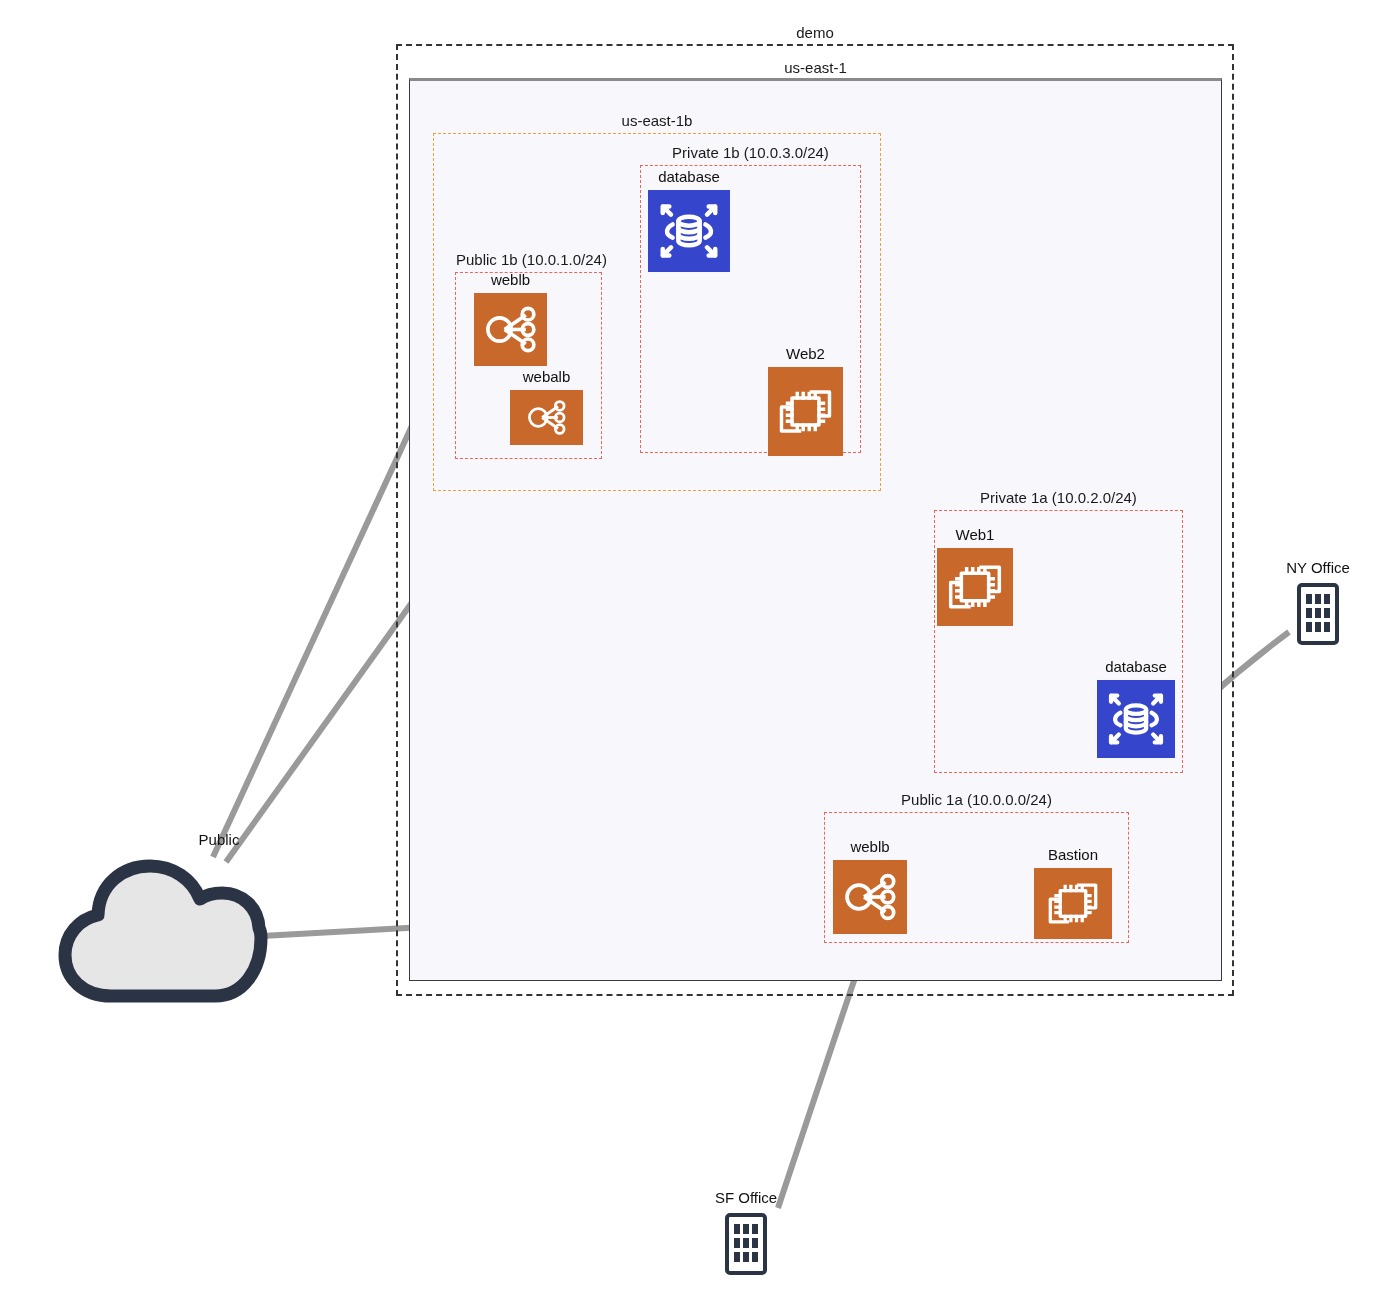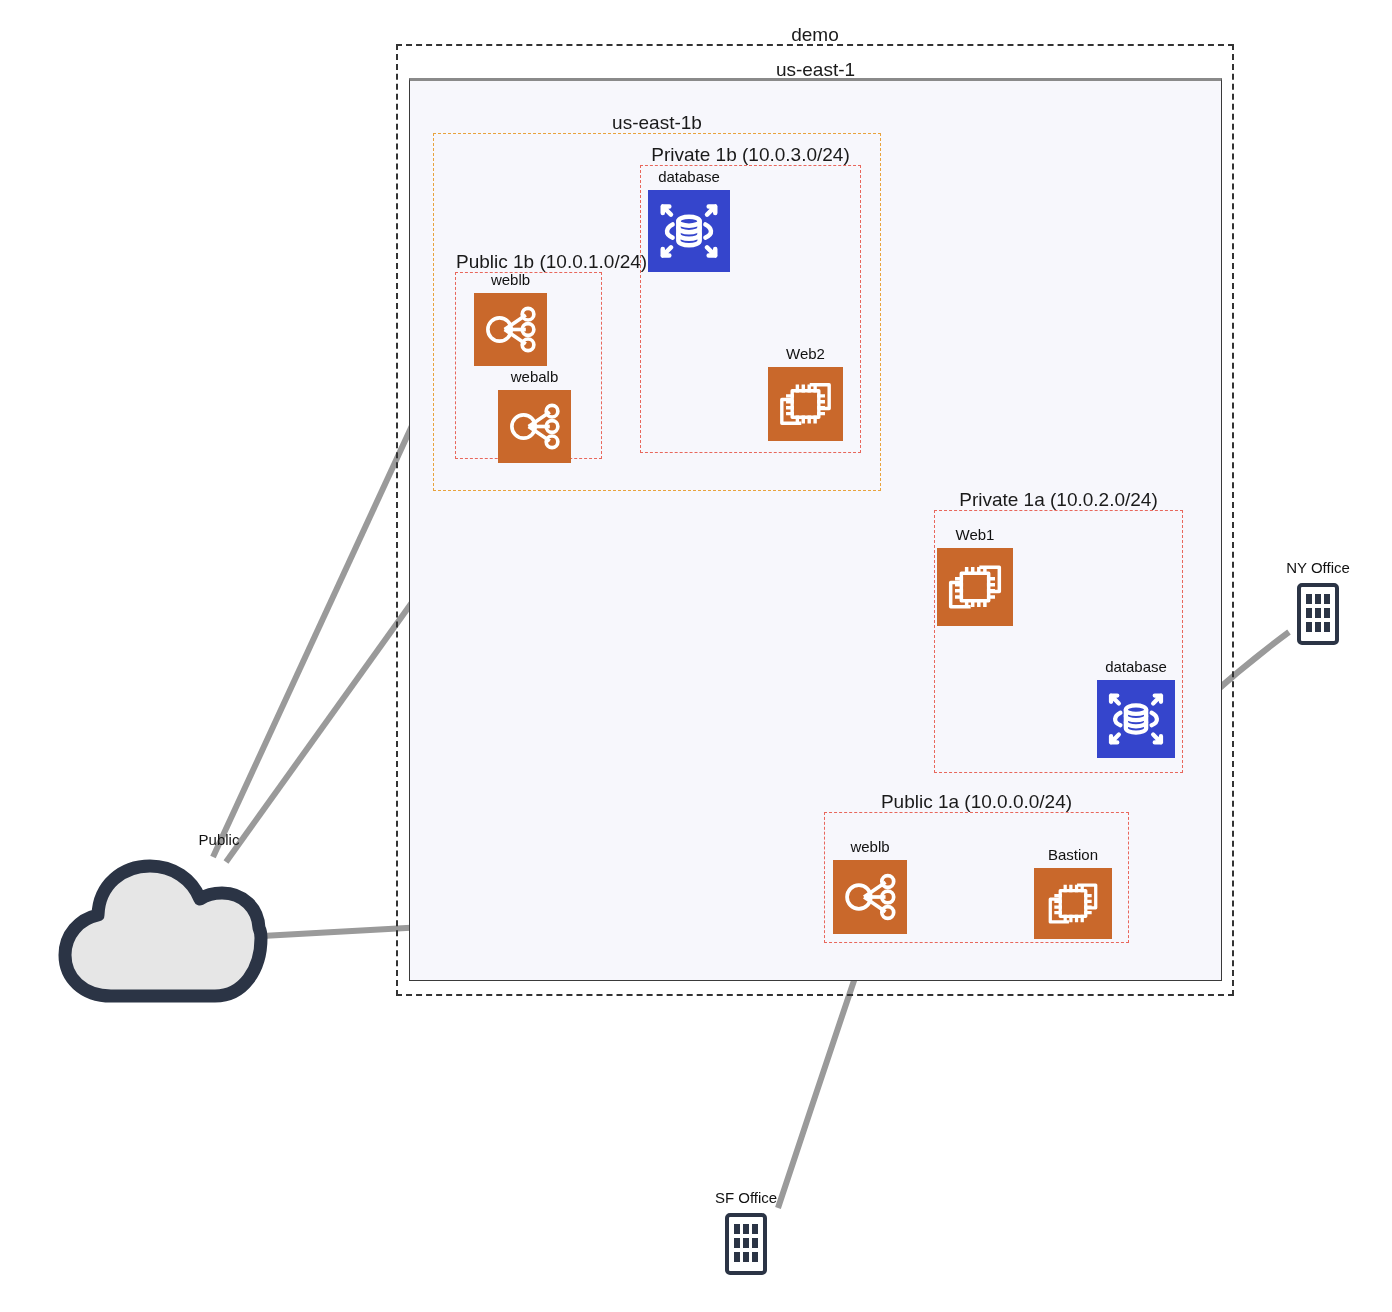--- a/index.html
+++ b/index.html
@@ -29,21 +29,21 @@
   
   .cbox {
     position: absolute;
     box-sizing: border-box;
   }
   .cbox > .clabel {
     position: absolute;
     left: 0;
     width: 100%;
     text-align: center;
-    font-size: 19px;
+    font-size: 15px;
     color: #1a1a1a;
     white-space: nowrap;
     line-height: 1;
   }
   .box-demo {
     border: 2px dashed #333333;
     background: transparent;
   }
   .box-demo > .clabel { top: -21px; }
   .box-region {
@@ -208,37 +208,37 @@
         <line x1="42" y1="50" x2="71" y2="50"></line>
         <line x1="42" y1="50" x2="71" y2="70"></line>
         <circle cx="35" cy="50" r="16"></circle>
         <circle cx="74" cy="29" r="8"></circle>
         <circle cx="74" cy="50" r="8"></circle>
         <circle cx="74" cy="71" r="8"></circle>
       </g>
     </svg>
   </div>
 
-  <div class="node" style="left:498px; top:390px; width:73px; height:73px;">
+  <div class="node" style="left:510px; top:390px; width:73px; height:55px;">
     <div class="nlabel">webalb</div>
     <div class="sq sq-orange"></div>
     <svg class="ico" viewBox="0 0 100 100">
       <g fill="none" stroke="#ffffff" stroke-width="5">
         <line x1="42" y1="50" x2="71" y2="30"></line>
         <line x1="42" y1="50" x2="71" y2="50"></line>
         <line x1="42" y1="50" x2="71" y2="70"></line>
         <circle cx="35" cy="50" r="16"></circle>
         <circle cx="74" cy="29" r="8"></circle>
         <circle cx="74" cy="50" r="8"></circle>
         <circle cx="74" cy="71" r="8"></circle>
       </g>
     </svg>
   </div>
 
-  <div class="node" style="left:768px; top:367px; width:75px; height:74px;">
+  <div class="node" style="left:768px; top:367px; width:75px; height:89px;">
     <div class="nlabel">Web2</div>
     <div class="sq sq-orange"></div>
     <svg class="ico" viewBox="0 0 100 100">
       <g fill="none" stroke="#ffffff" stroke-width="4.6" stroke-linejoin="round" stroke-linecap="square">
         <path d="M58,24 L82,24 L82,56 L70,56"></path>
         <path d="M42,76 L18,76 L18,44 L30,44"></path>
         <rect x="32" y="32" width="36" height="36"></rect>
         <path d="M39,32 L39,26 M47,32 L47,26 M55,32 L55,26 M63,32 L63,26"></path>
         <path d="M39,68 L39,74 M47,68 L47,74 M55,68 L55,74 M63,68 L63,74"></path>
         <path d="M32,39 L26,39 M32,47 L26,47 M32,55 L26,55 M32,63 L26,63"></path>

